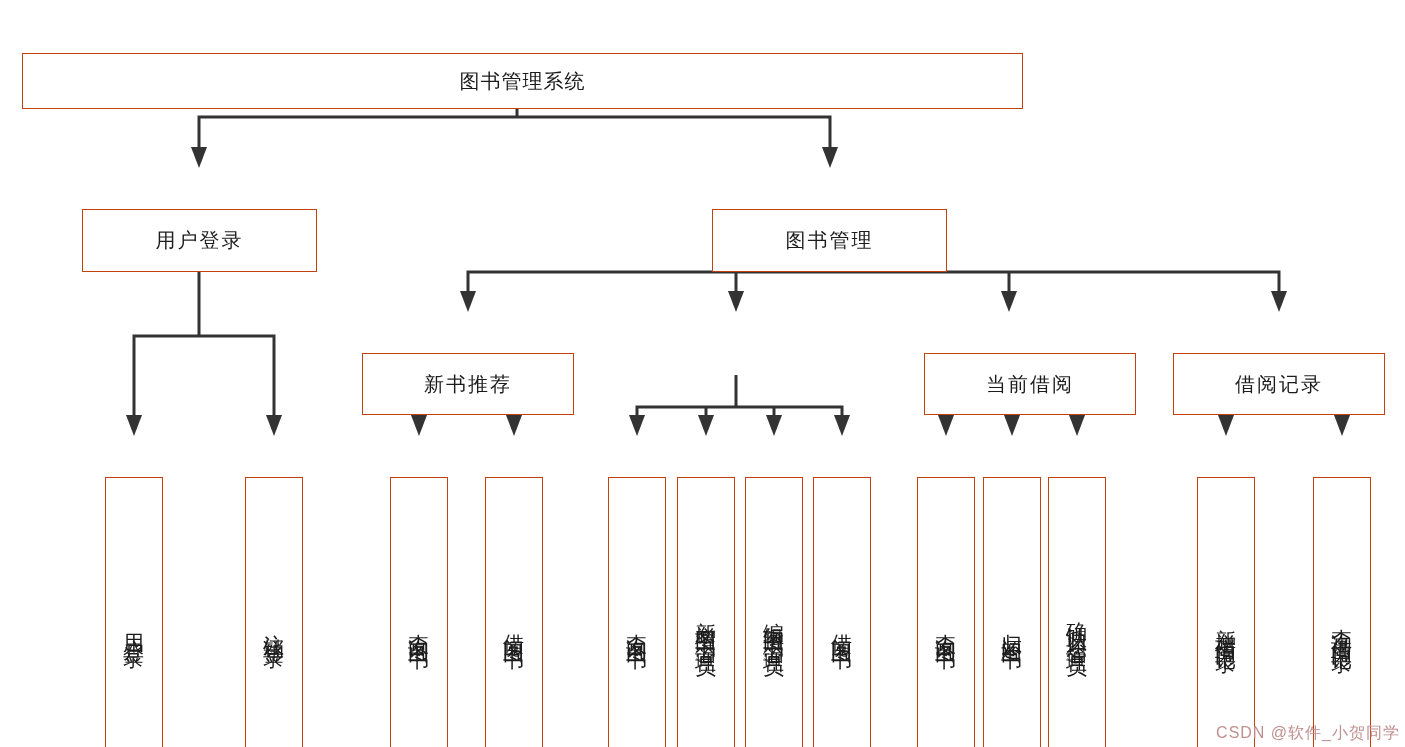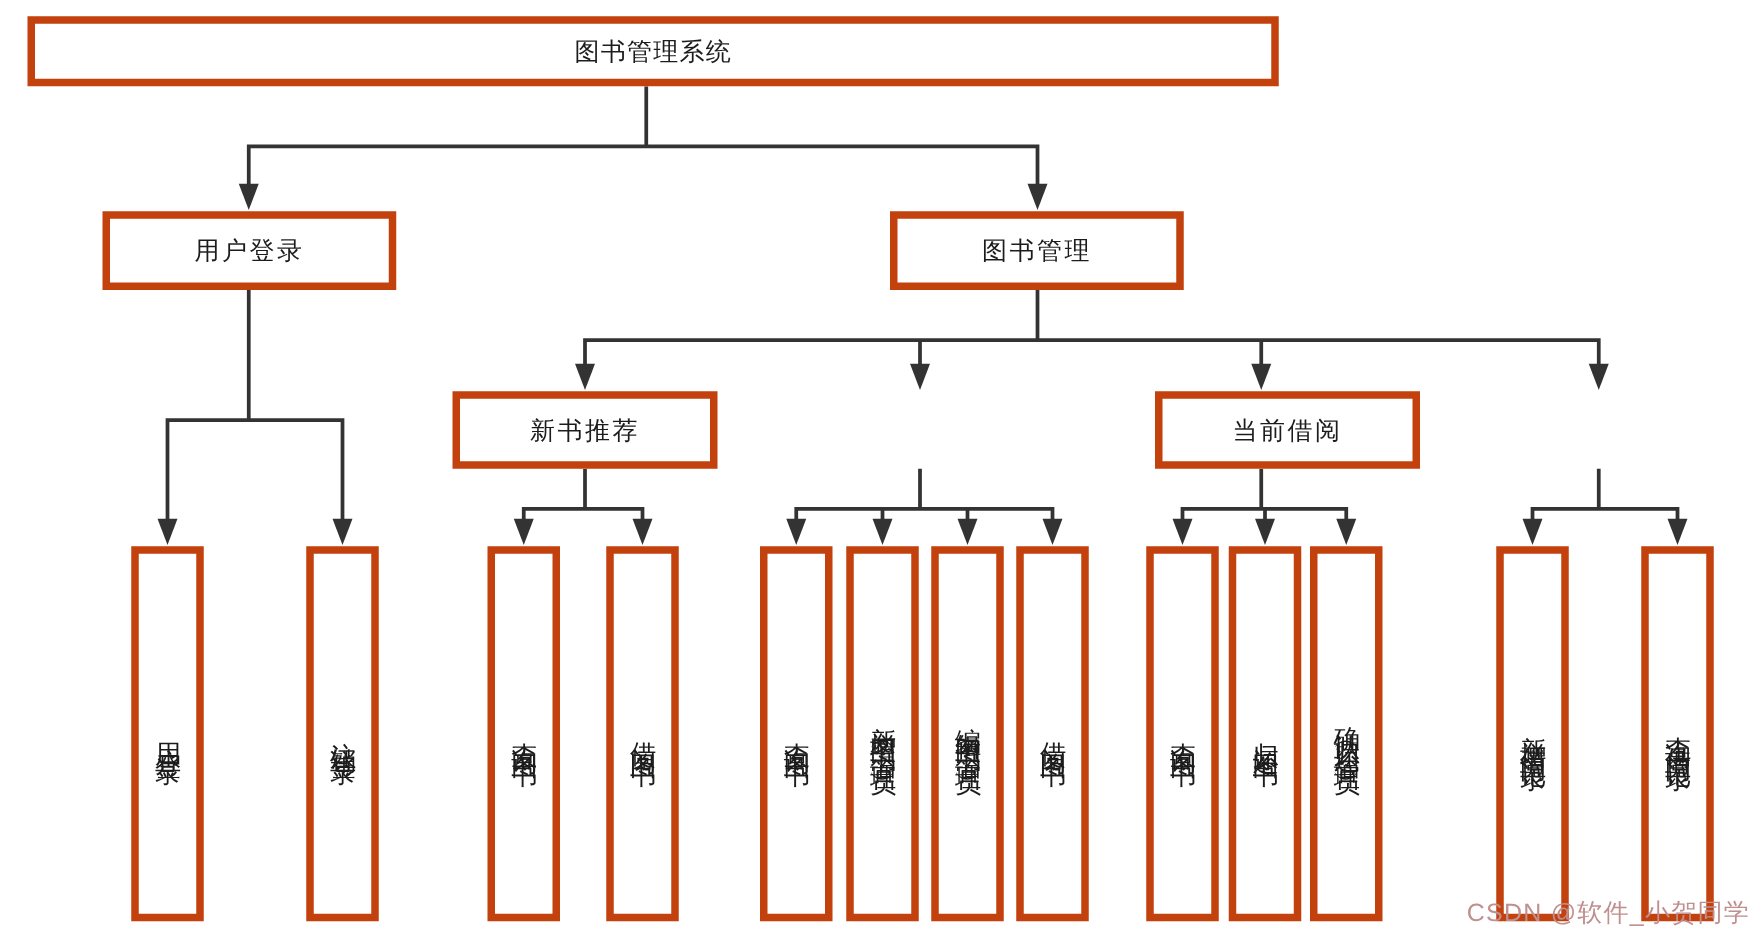--- a/index.html
+++ b/index.html
@@ -26,26 +26,27 @@
     stroke-width: 3;
     fill: none;
   }
   .connectors polygon {
     fill: #333333;
     stroke: none;
   }
   .node {
     position: absolute;
     box-sizing: border-box;
-    border: 6px solid #c2410c;
+    border: 1px solid #c2410c;
     background: #ffffff;
     display: flex;
     align-items: center;
     justify-content: center;
     color: #1c1c1c;
+    margin-top: 40px;
   }
   .node.h {
     font-size: 20px;
     letter-spacing: 2px;
   }
   .node.root {
     left: 22px; top: 13px;
     width: 1001px; height: 56px;
     font-size: 20px;
     letter-spacing: 1px;
@@ -67,21 +68,21 @@
     text-orientation: mixed;
     font-size: 21px;
     letter-spacing: 5px;
     line-height: 1;
     white-space: nowrap;
   }
   .watermark {
     position: absolute;
     right: 5px;
     bottom: 3px;
-    font-size: 20px;
+    font-size: 16px;
     color: #c08f8f;
     letter-spacing: 1px;
     pointer-events: none;
   }
 </style>
 </head>
 <body>
 
 <div class="stage">
 
@@ -133,20 +134,21 @@
     <polygon points="1334,415 1350,415 1342,436"></polygon>
   </svg>
 
   <div class="node root h">图书管理系统</div>
 
   <div class="node l1 h" style="left:82px">用户登录</div>
   <div class="node l2 h" style="left:362px">新书推荐</div>
 
   <div class="node l1 h" style="left:712px">图书管理</div>
   <div class="node l2 h" style="left:924px">当前借阅</div>
+  <div class="node l2 h" style="left:1173px">借阅记录</div>
 
   <div class="node leaf" style="left:105px">
     <span>用户登录</span>
   </div>
   <div class="node leaf" style="left:245px">
     <span>注销登录</span>
   </div>
 
   <div class="node leaf" style="left:390px">
     <span>查询图书</span>

